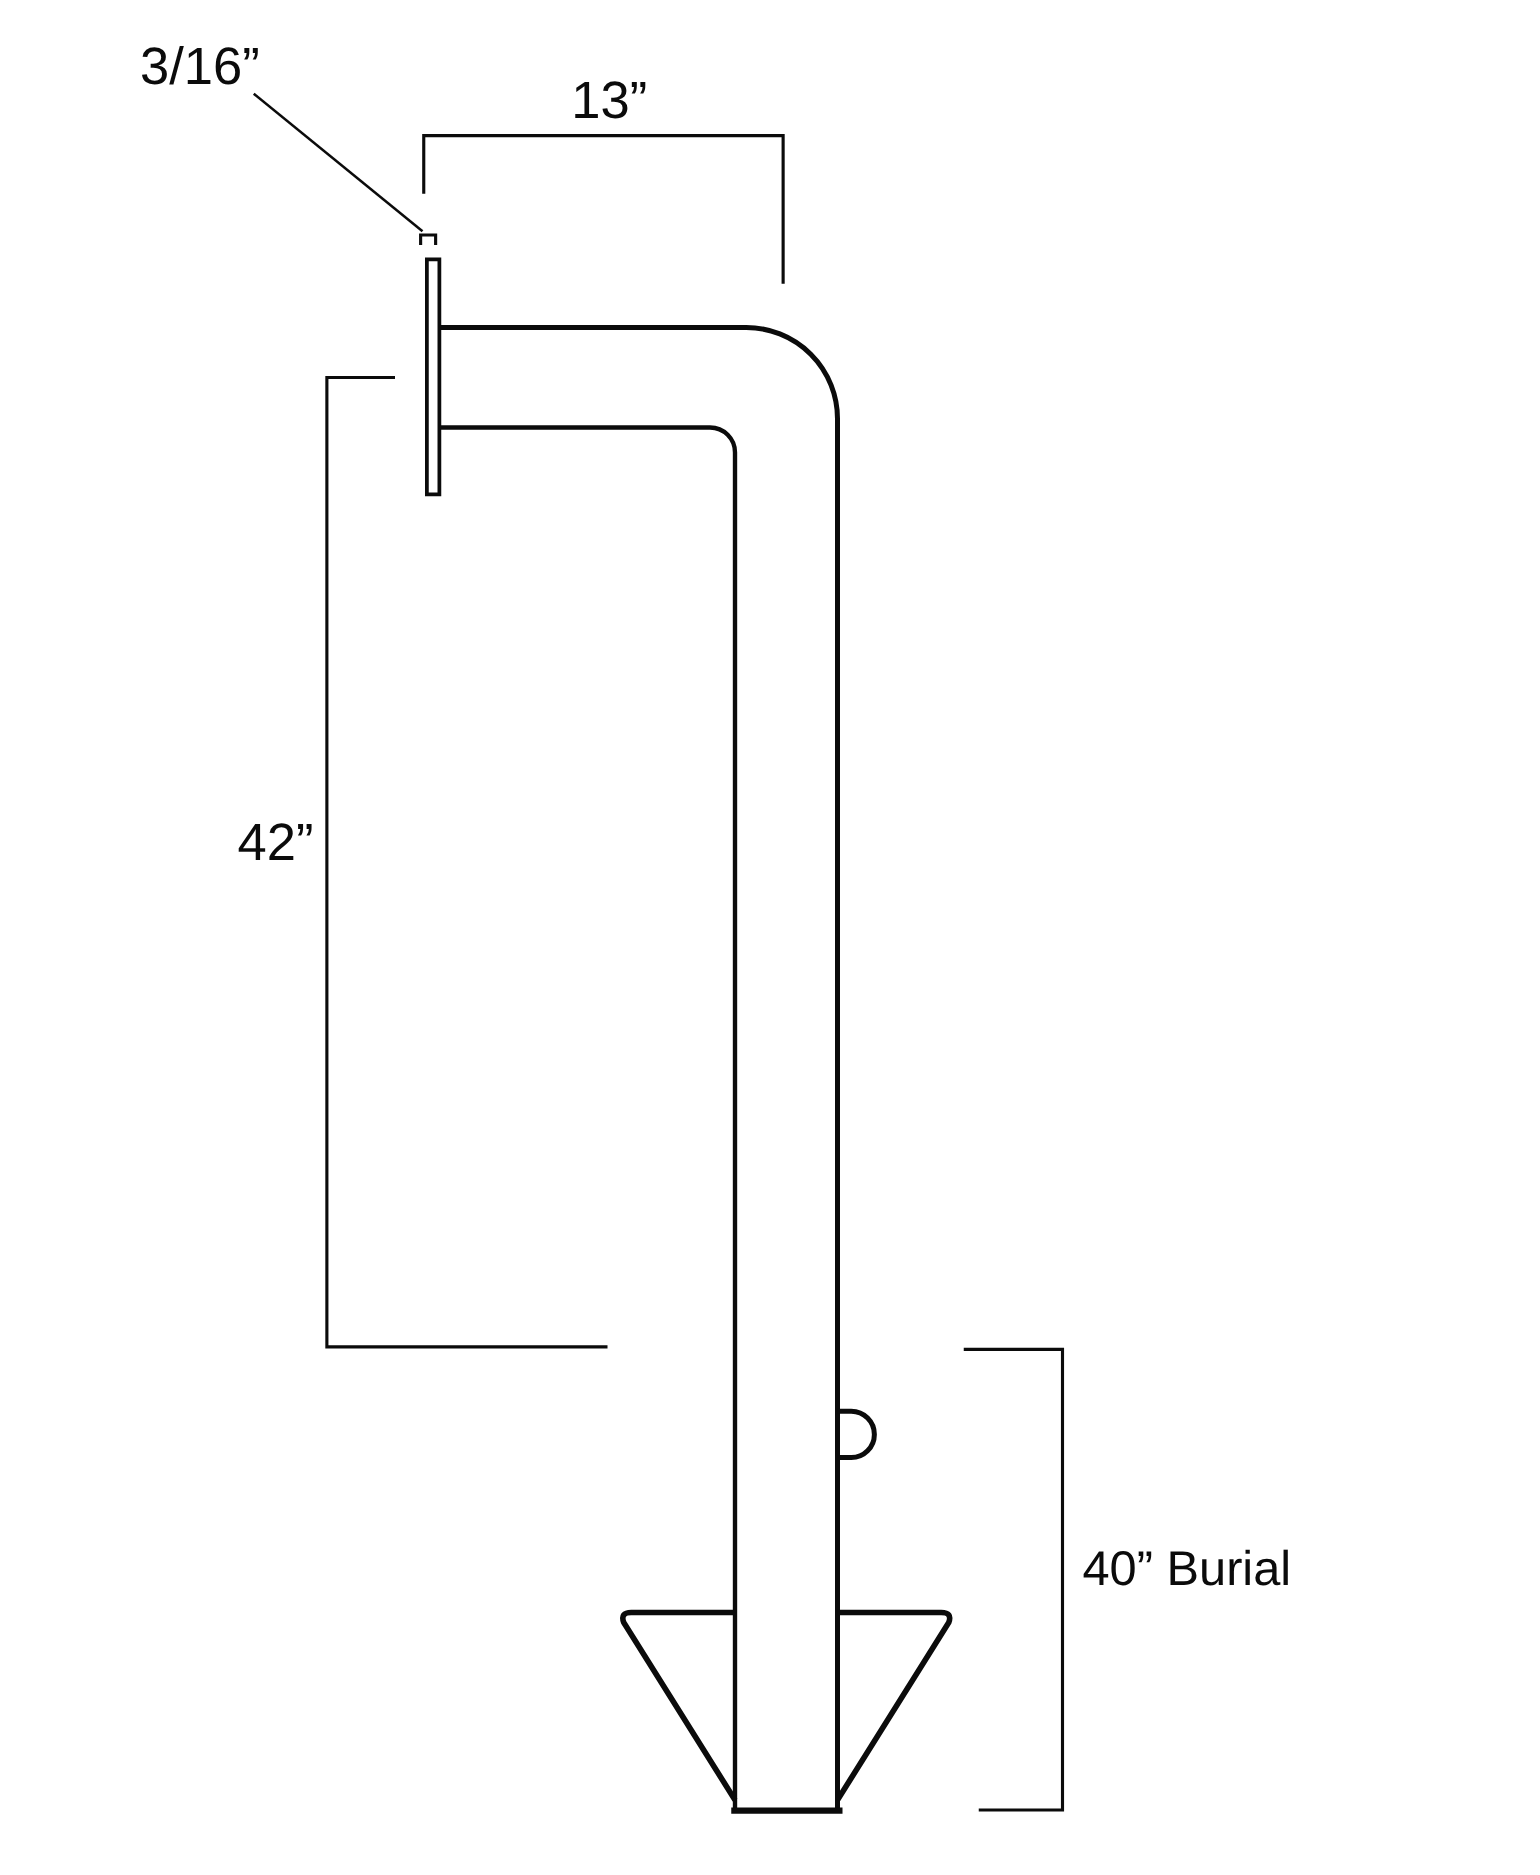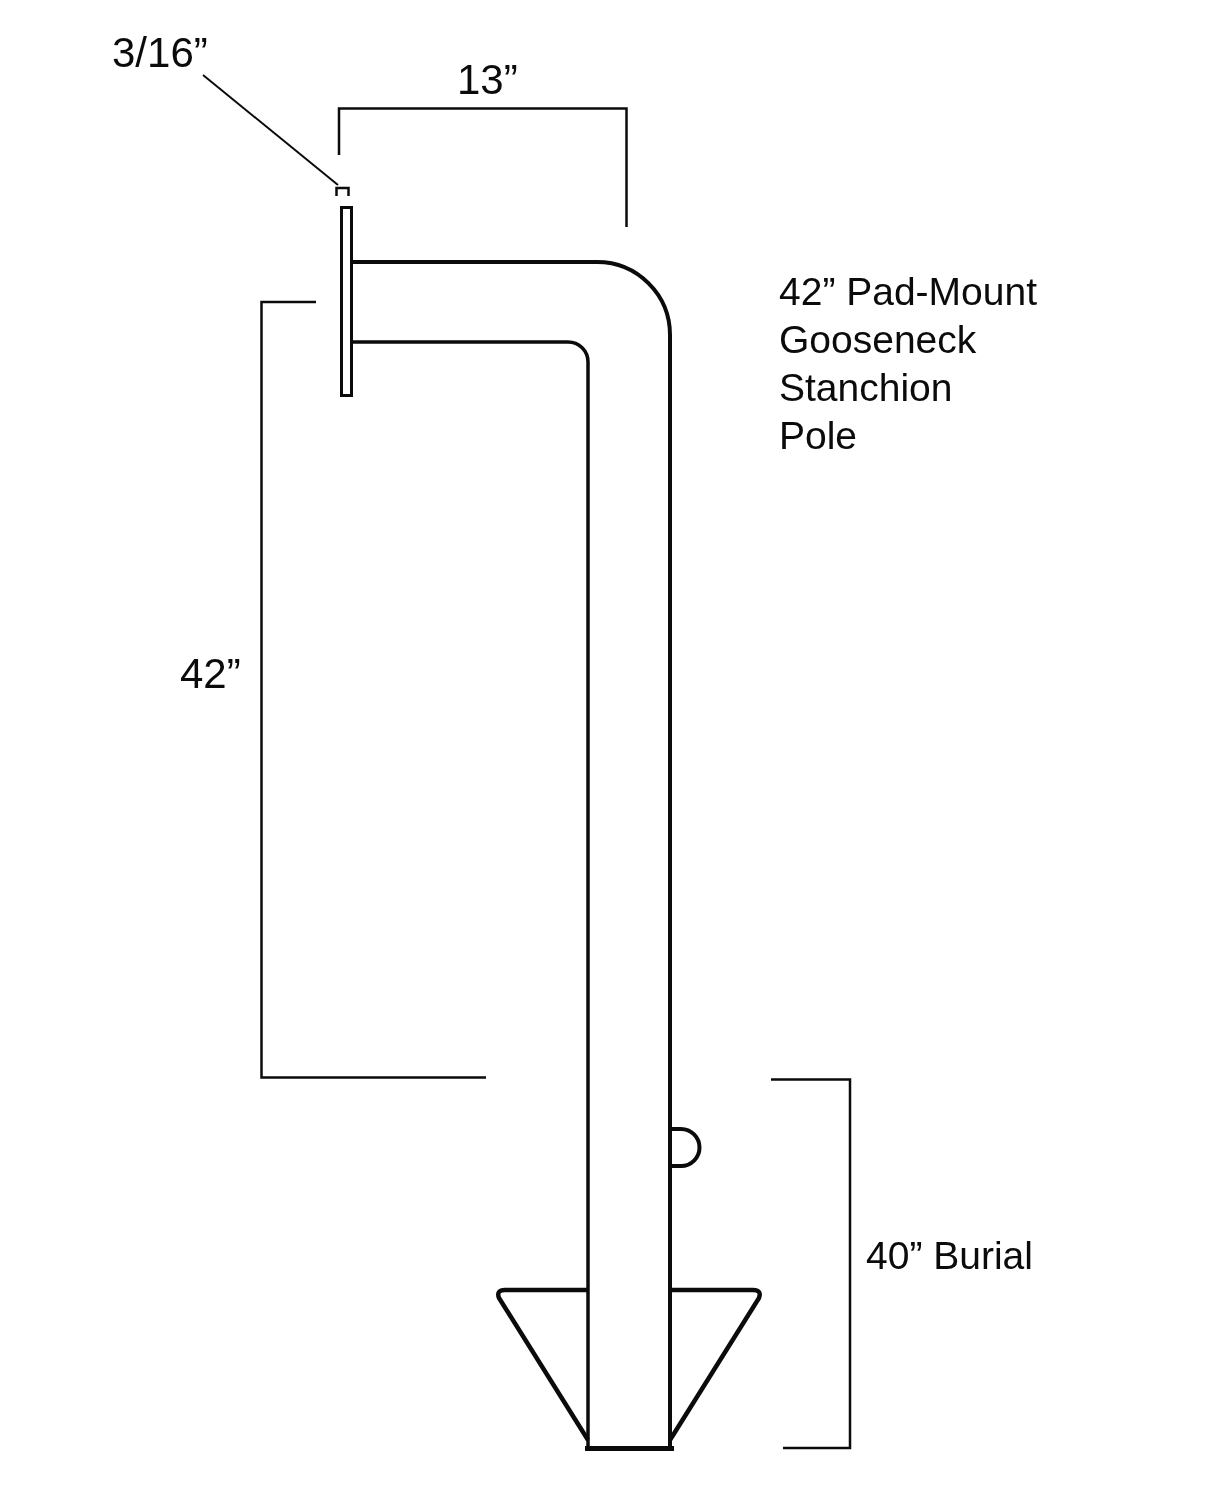--- a/index.html
+++ b/index.html
@@ -29,21 +29,21 @@
     color: #0b0b0b;
     white-space: nowrap;
     line-height: 1.0;
     letter-spacing: 0px;
   }
   .dim-label {
     font-size: 42px;
   }
   #label-plate-thickness { left: 112px; top: 32px; }
   #label-reach           { left: 457px; top: 59px; }
-  #label-height          { left: 180px; top: 653px; text-align: center; }
+  #label-height          { left: 190px; top: 653px; text-align: center; }
   #label-burial          { left: 866px; top: 1236px; font-size: 39px; }
   #diagram-title {
     left: 779px;
     top: 268px;
     font-size: 39px;
     line-height: 48px;
     white-space: pre-line;
   }
 </style>
 </head>
@@ -81,18 +81,14 @@
   </svg>
 
   <div class="label dim-label" id="label-plate-thickness">3/16”</div>
 
   <div class="label dim-label" id="label-reach">13”</div>
 
   <div class="label dim-label" id="label-height">42”</div>
 
   <div class="label" id="label-burial">40” Burial</div>
 
-  <div class="label" id="diagram-title">42” Pad-Mount
-Gooseneck
-Stanchion
-Pole</div>
 
 </div>
 
 </body></html>

